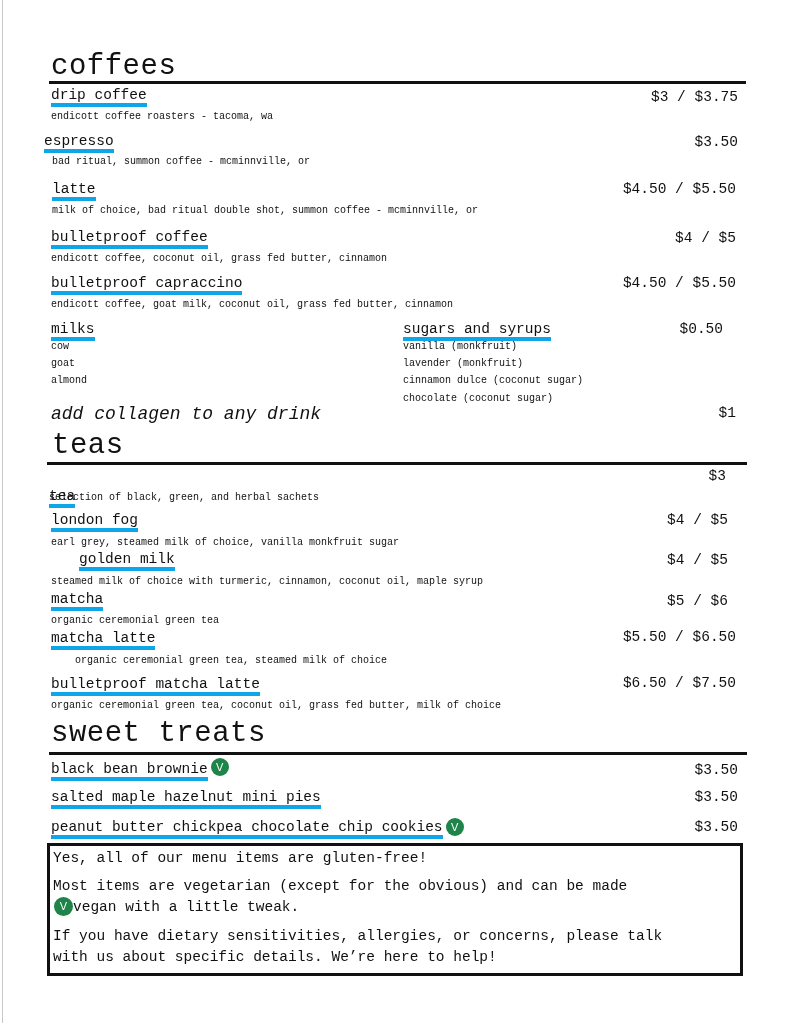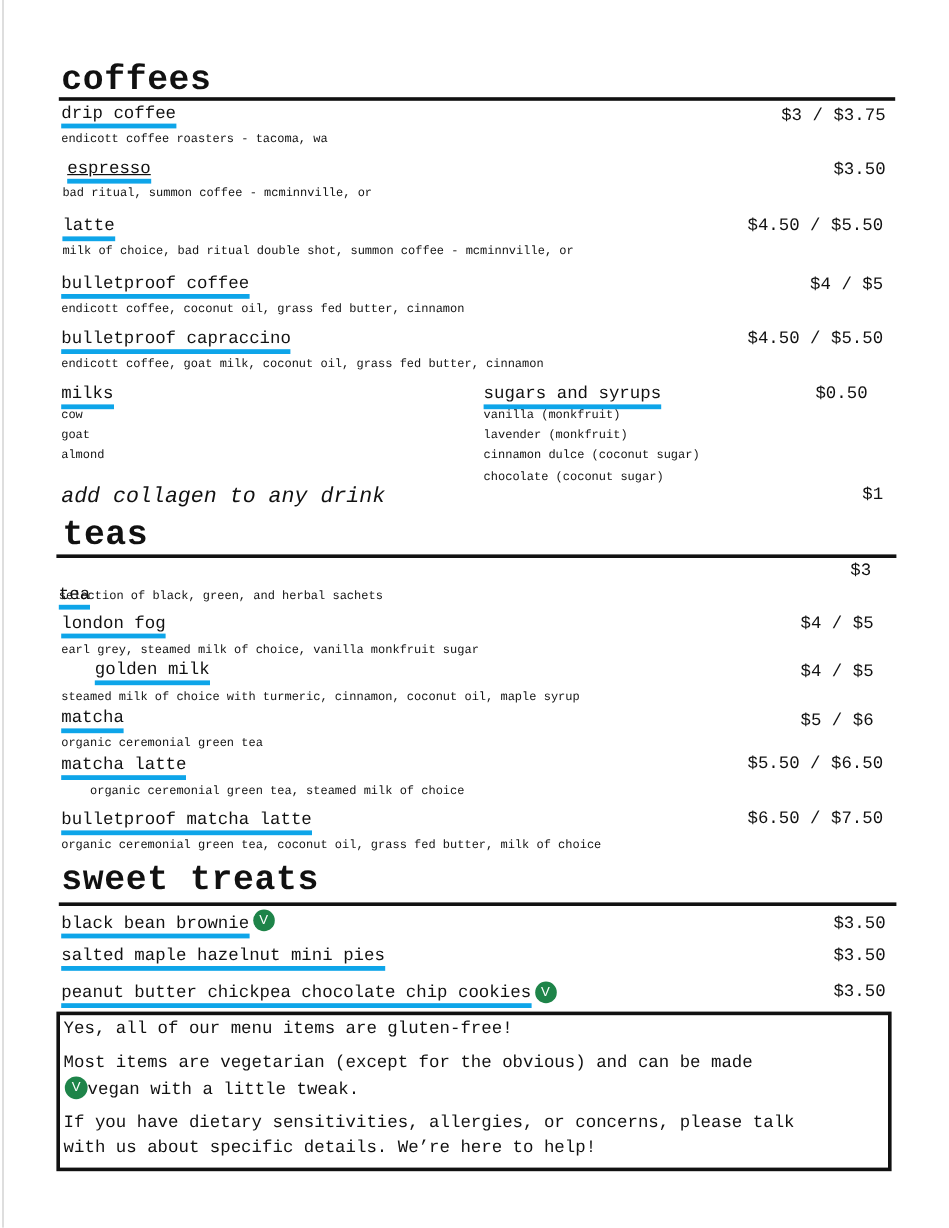--- a/index.html
+++ b/index.html
@@ -1,20 +1,20 @@
 <!DOCTYPE html>
 <html><head>
 <meta charset="utf-8">
 <style>
   html, body { margin: 0; padding: 0; background: #fff; }
   body { width: 791px; height: 1023px; position: relative; overflow: hidden;
          font-family: "Liberation Mono", "DejaVu Sans Mono", monospace; color: #111; }
   .page-edge { position: absolute; left: 2px; top: 0; width: 1px; height: 1023px; background: #c8c8c8; }
   .abs { position: absolute; white-space: nowrap; }
-  .h1 { font-size: 29px; line-height: 30px; letter-spacing: 0.5px; font-weight: bold; }
+  .h1 { font-size: 29px; line-height: 30px; letter-spacing: 0.5px; }
   .rule { position: absolute; height: 3px; background: #111; }
   .name { font-size: 14.5px; line-height: 16px; border-bottom: 4px solid #0ea5e9; padding-bottom: 0; }
   .desc { font-size: 10px; line-height: 16px; }
   .price { font-size: 14.5px; line-height: 16px; text-align: right; }
   .ital { font-style: italic; font-size: 18px; line-height: 16px; }
   .vbadge { display: inline-block; width: 18px; height: 18px; border-radius: 50%;
             background: #1e8449; color: #fff; font-family: "Liberation Sans", sans-serif;
             font-size: 11px; line-height: 18px; text-align: center; vertical-align: middle; }
   .notebox { position: absolute; left: 47px; top: 843px; width: 690px; height: 127px;
              border: 3px solid #111; box-sizing: content-box; }
@@ -25,21 +25,21 @@
 
 <div class="page-edge"></div>
 
 <div class="abs h1" style="left:51px;top:52px;">coffees</div>
 <div class="rule" style="left:49px;top:81px;width:697px;"></div>
 
 <div class="abs name" style="left:51px;top:87px;">drip coffee</div>
 <div class="abs price" style="right:53px;top:89px;">$3 / $3.75</div>
 <div class="abs desc" style="left:51px;top:109px;">endicott coffee roasters - tacoma, wa</div>
 
-<div class="abs name" style="left:56px;top:133px;text-decoration:underline;">espresso</div>
+<div class="abs name" style="left:44px;top:133px;">espresso</div>
 <div class="abs price" style="right:53px;top:134px;">$3.50</div>
 <div class="abs desc" style="left:52px;top:154px;">bad ritual, summon coffee - mcminnville, or</div>
 
 <div class="abs name" style="left:52px;top:181px;">latte</div>
 <div class="abs price" style="right:55px;top:181px;">$4.50 / $5.50</div>
 <div class="abs desc" style="left:52px;top:203px;">milk of choice, bad ritual double shot, summon coffee - mcminnville, or</div>
 
 <div class="abs name" style="left:51px;top:229px;">bulletproof coffee</div>
 <div class="abs price" style="right:55px;top:230px;">$4 / $5</div>
 <div class="abs desc" style="left:51px;top:251px;">endicott coffee, coconut oil, grass fed butter, cinnamon</div>

